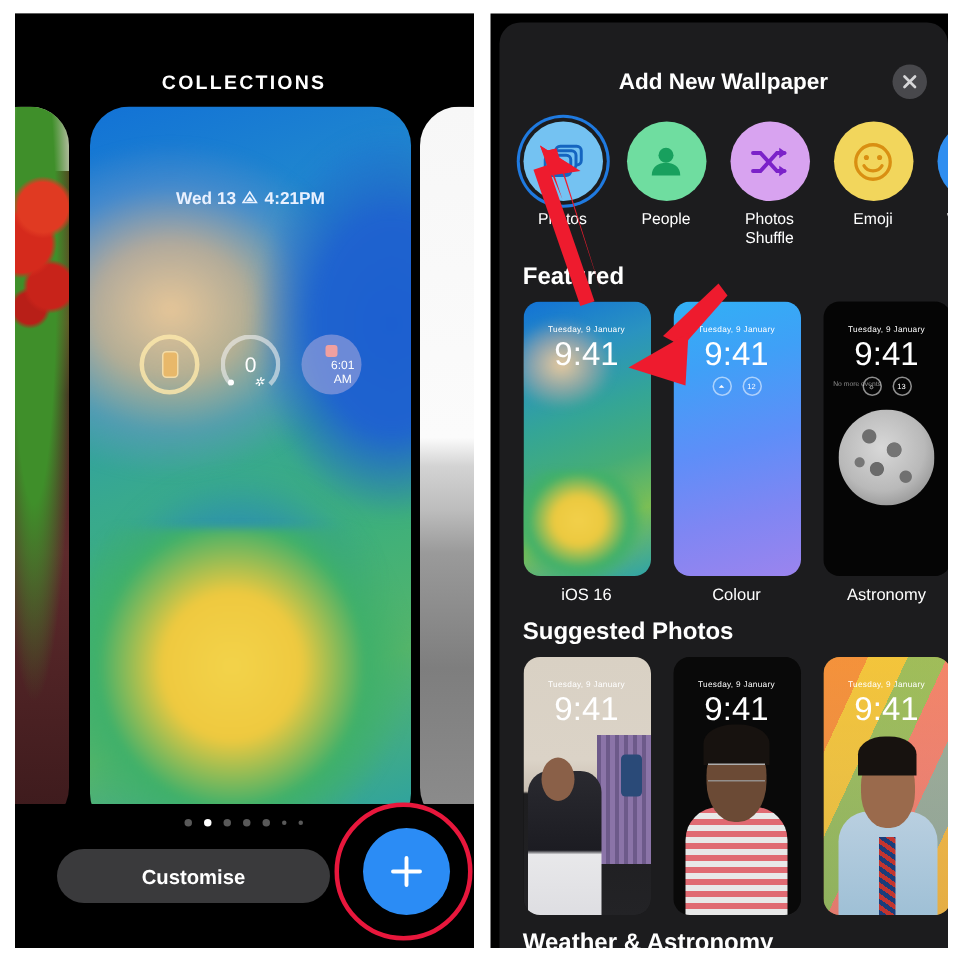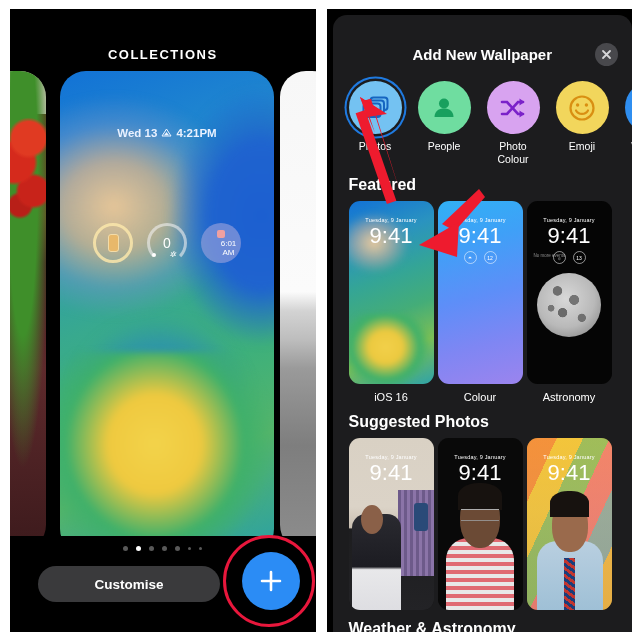--- a/index.html
+++ b/index.html
@@ -207,21 +207,21 @@
   }
   .cat.sel .cat-circle { box-shadow: 0 0 0 2.5px #1c1c1e, 0 0 0 4.5px #1f7ae0; }
   .cat-label {
     margin-top:6px; color:#fff; font-size:10.5px; line-height:13px;
   }
 
   .sec-title {
     color:#fff; font-size:16px; font-weight:bold;
     padding: 10px 0 7px 16px;
   }
-  .card-row { display:flex; gap:4px; padding-left:16px; }
+  .card-row { display:flex; gap:15px; padding-left:16px; }
   .wcard { width: 85px; flex:0 0 85px; }
   .wthumb {
     width:85px; height:183px; border-radius:11px; overflow:hidden;
     position:relative; background:#111;
   }
   .wthumb-sm { height:172px; }
   .wcaption {
     text-align:center; color:#fff; font-size:11px; margin-top:7px;
   }
   .thumb-date {
@@ -425,21 +425,21 @@
 
         <div class="cat">
           <div class="cat-circle" style="background:#d8a3f0">
             <svg width="27" height="22" viewBox="0 0 27 22">
               <path d="M2 5 H7 L18 17 H23" fill="none" stroke="#7b22c9" stroke-width="2.6" stroke-linecap="round"></path>
               <path d="M2 17 H7 L18 5 H23" fill="none" stroke="#7b22c9" stroke-width="2.6" stroke-linecap="round"></path>
               <path d="M19.5 1.5 L24.5 5 L19.5 8.5 Z" fill="#7b22c9"></path>
               <path d="M19.5 13.5 L24.5 17 L19.5 20.5 Z" fill="#7b22c9"></path>
             </svg>
           </div>
-          <div class="cat-label">Photo Colour</div>
+          <div class="cat-label">Photos Shuffle</div>
         </div>
 
         <div class="cat">
           <div class="cat-circle" style="background:#f2d65c">
             <svg width="28" height="28" viewBox="0 0 28 28">
               <circle cx="14" cy="14" r="11.5" fill="none" stroke="#d98f12" stroke-width="2.2"></circle>
               <circle cx="9.6" cy="11" r="1.7" fill="#d98f12"></circle>
               <circle cx="18.4" cy="11" r="1.7" fill="#d98f12"></circle>
               <path d="M8 16.5 C10.5 21 17.5 21 20 16.5" fill="none" stroke="#d98f12" stroke-width="2.2" stroke-linecap="round"></path>
             </svg>

